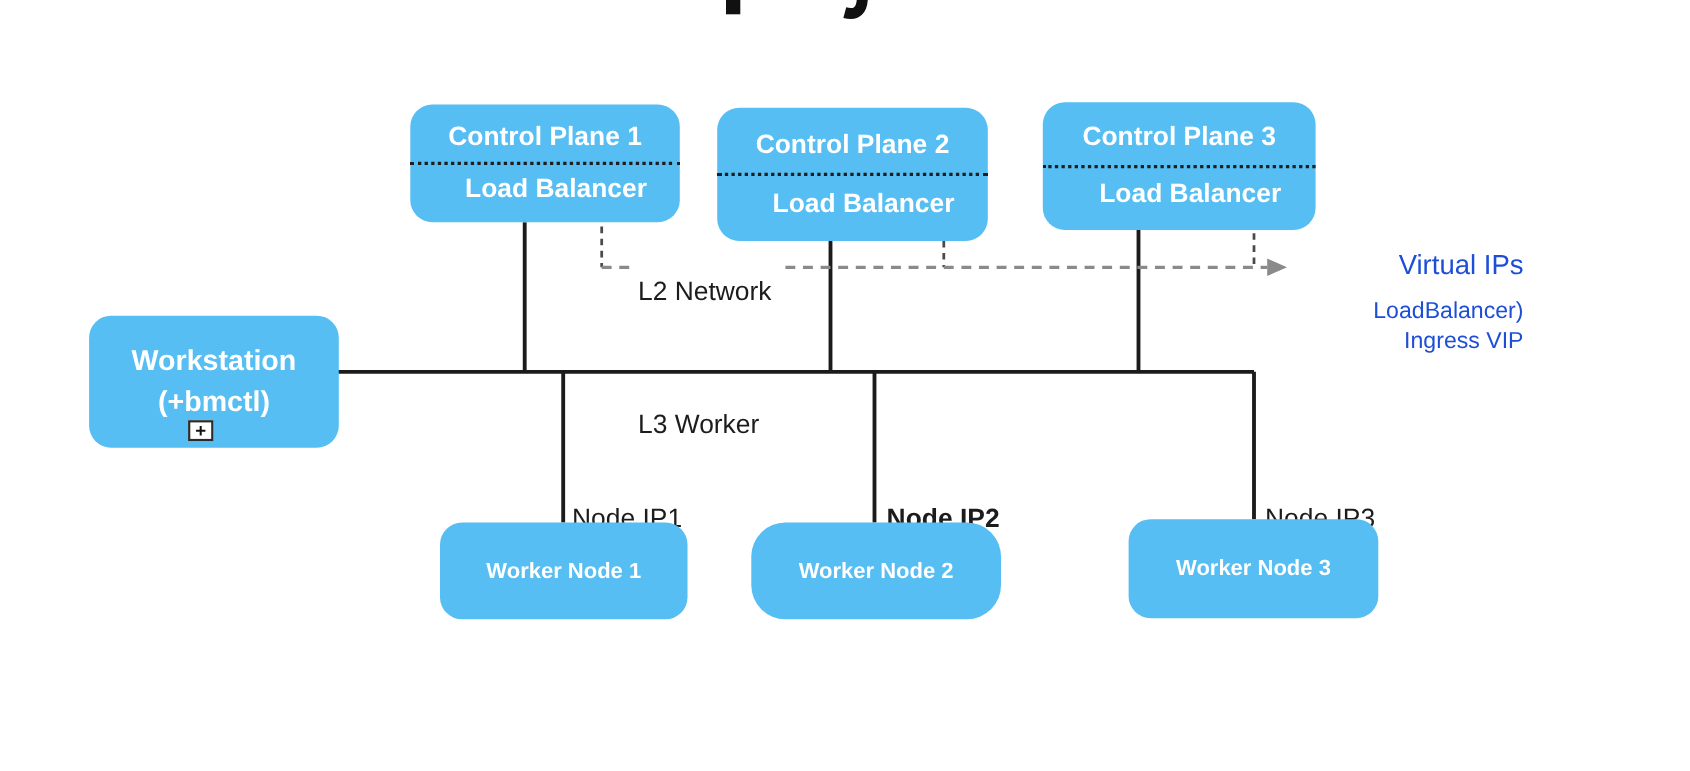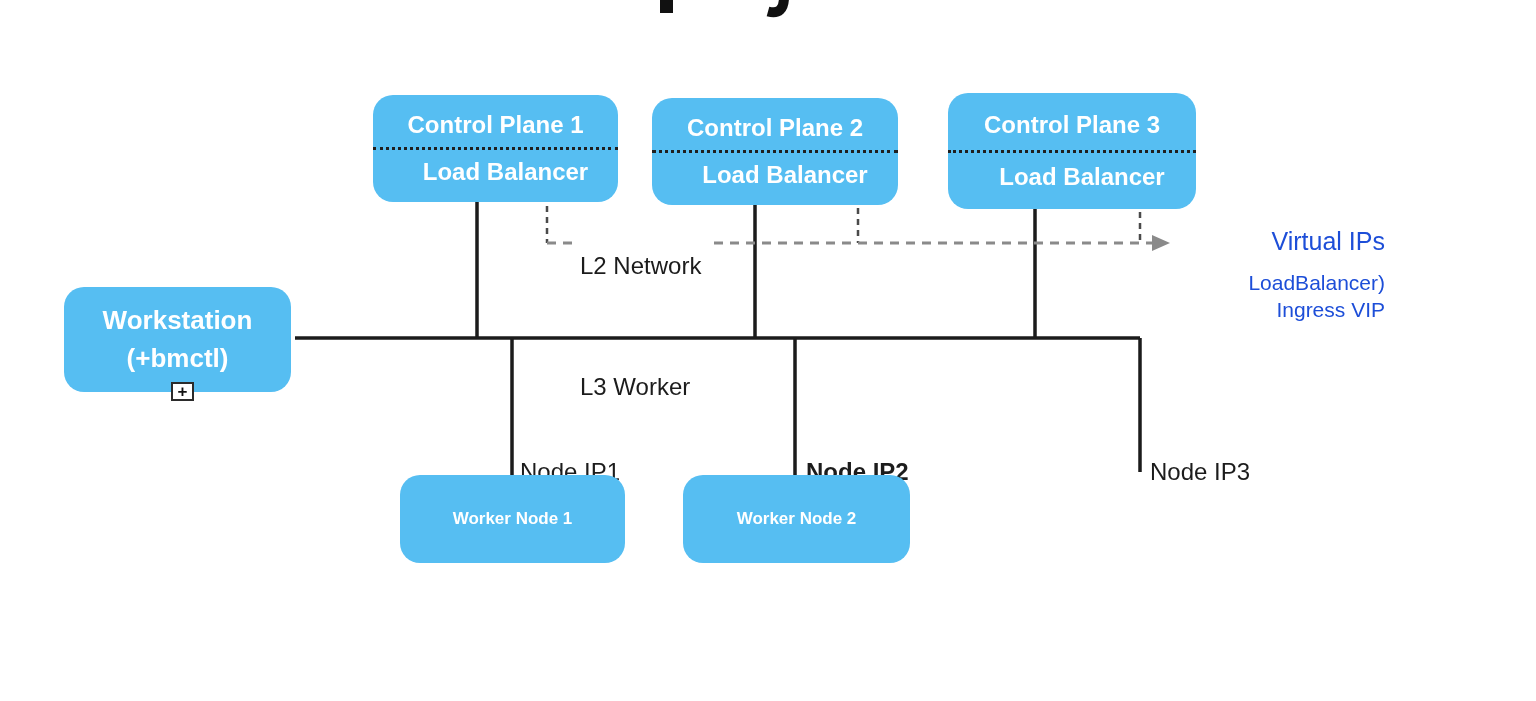--- a/index.html
+++ b/index.html
@@ -14,21 +14,21 @@
     position:absolute; background:#56bef2; border-radius:20px;
     color:#ffffff; font-weight:bold; text-align:center;
     display:flex; align-items:center; justify-content:center;
   }
   .cp { flex-direction:column; font-size:24px; padding:10px 0; }
   .cp .cp-row { flex:1; width:100%; display:flex; align-items:center; justify-content:center; }
   .cp .cp-title { border-bottom:3px dotted #1f1f1f; padding-bottom:2px; }
   .cp .cp-sub { padding-top:2px;padding-left:20px; }
 
   .workstation { font-size:26px; line-height:1.45; flex-direction:column; }
-  .worker { font-size:17px; }
+  .worker { font-size:20px; }
 
   .expand-box {
     position:absolute; width:23px; height:19px; background:#ffffff;
     border:2px solid #2b2b2b; box-shadow: inset 0 0 0 1px #ffffff;
     display:flex; align-items:center; justify-content:center;
     font-size:17px; font-weight:bold; color:#111111; line-height:1;
   }
 
   .lbl { position:absolute; color:#1c1c1c; font-size:24px; white-space:nowrap;margin-top:23px; }
   .vip-wrap { position:absolute; text-align:right; color:#1d4ed8; }
@@ -58,45 +58,46 @@
     <path d="M547 243 H578 M714 243 H1152" stroke-width="3" stroke-dasharray="9 7" fill="none" stroke="#8a8a8a"></path>
 
     <polygon points="1152,235 1170,243 1152,251" fill="#8a8a8a"></polygon>
   </svg>
 
   <div class="node cp" style="left:373px; top:95px; width:245px; height:107px;">
     <div class="cp-row cp-title">Control Plane 1</div>
     <div class="cp-row cp-sub">Load Balancer</div>
   </div>
 
-  <div class="node cp" style="left:652px; top:98px; width:246px; height:107px;">
+  <div class="node cp" style="left:652px; top:98px; width:246px; height:121px;">
     <div class="cp-row cp-title">Control Plane 2</div>
     <div class="cp-row cp-sub">Load Balancer</div>
   </div>
 
   <div class="node cp" style="left:948px; top:93px; width:248px; height:116px;align-items:flex-end;">
     <div class="cp-row cp-title">Control Plane 3</div>
     <div class="cp-row cp-sub">Load Balancer</div>
   </div>
 
-  <div class="node workstation" style="left:64px; top:287px; width:227px; height:105px;">
+  <div class="node workstation" style="left:81px; top:287px; width:227px; height:120px;">
     <div>Workstation</div>
     <div>(+bmctl)</div>
   </div>
   <div class="expand-box" style="left:171px; top:382px;">+</div>
 
   <div class="lbl" style="left:580px; top:229px;">L2 Network</div>
   <div class="lbl" style="left:580px; top:350px;">L3 Worker</div>
 
   <div class="lbl" style="left:520px; top:435px;">Node IP1</div>
   <div class="lbl" style="left:806px; top:435px;font-weight:bold;">Node IP2</div>
   <div class="lbl" style="left:1150px; top:435px;">Node IP3</div>
 
   <div class="vip-wrap" style="left:1185px; top:227px; width:200px;">
     <div class="vip-title">Virtual IPs</div>
     <div class="vip-line">LoadBalancer)</div>
     <div class="vip-line">Ingress VIP</div>
   </div>
 
   <div class="node worker" style="left:400px; top:475px; width:225px; height:88px;">Worker Node 1</div>
-  <div class="node worker" style="left:683px; top:475px; width:227px; height:88px;">Worker Node 2</div>
+  <div class="node worker" style="left:683px; top:475px; width:227px; height:88px;border-radius:31px;">Worker Node 2</div>
+  <div class="node worker" style="left:1026px; top:472px; width:227px; height:90px;">Worker Node 3</div>
 
 </div>
 
 </body></html>

